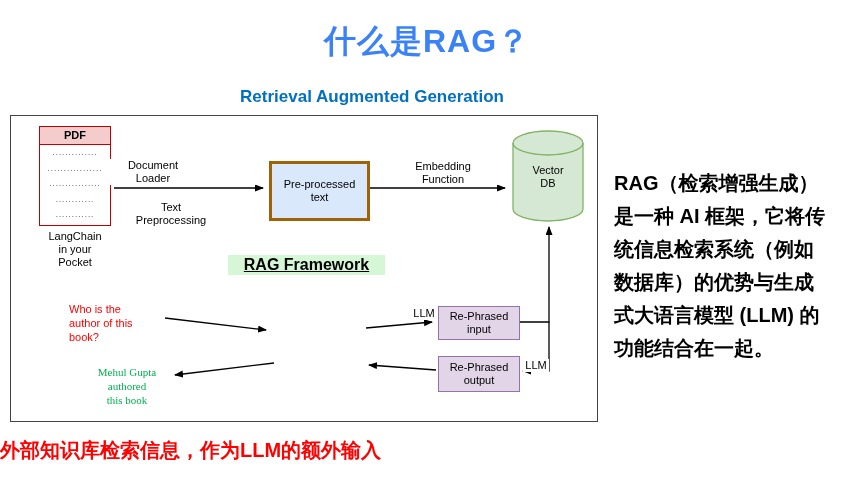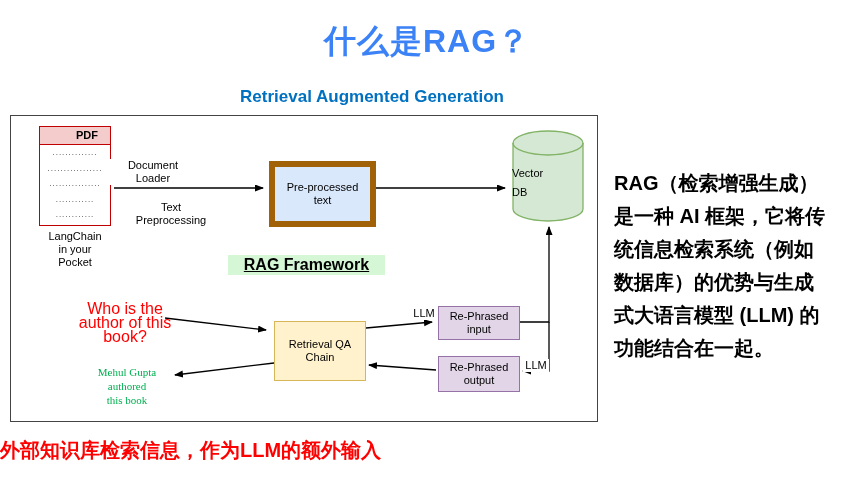--- a/index.html
+++ b/index.html
@@ -8,44 +8,44 @@
   .abs { position:absolute; }
   .ml { white-space:pre-line; }
 
   .title { left:0; top:20px; width:854px; text-align:center; font-size:32px; font-weight:bold; color:#3b82f6; letter-spacing:1px; }
   .subtitle { left:0; top:87px; width:744px; text-align:center; font-size:17px; font-weight:bold; color:#0070c0; }
 
   .diagram { left:10px; top:115px; width:586px; height:305px; border:1px solid #444; background:#fff; }
   .arrows { position:absolute; left:0; top:0; pointer-events:none; }
 
   .node { position:absolute; display:flex; align-items:center; justify-content:center; text-align:center; font-size:11px; line-height:13px; color:#000; }
-  .node-blue   { left:258px; top:45px;  width:95px; height:54px; background:#dae8fc; border:6px solid #a16207; }
+  .node-blue   { left:258px; top:45px;  width:95px; height:54px; background:#dae8fc; border:3px solid #a16207; }
   .node-yellow { left:263px; top:205px; width:90px; height:58px; background:#fff2cc; border:1px solid #d6b656; }
   .node-purple-in  { left:427px; top:190px; width:80px; height:32px; background:#e1d5e7; border:1px solid #9673a6; }
   .node-purple-out { left:427px; top:240px; width:80px; height:34px; background:#e1d5e7; border:1px solid #9673a6; }
 
   .pdf-box { position:absolute; left:28px; top:10px; width:72px; height:100px; border:1.5px solid #c00000; background:#fff; box-sizing:border-box; }
-  .pdf-header { height:17px; line-height:17px; background:#f4cccc; border-bottom:1.5px solid #c00000; font-weight:bold; font-size:11px; color:#000;padding-left:36px; }
+  .pdf-header { height:17px; line-height:17px; background:#f4cccc; border-bottom:1.5px solid #c00000; text-align:center; font-weight:bold; font-size:11px; color:#000; }
   .pdf-line { text-align:center; font-size:8px; line-height:15.5px; color:#222; letter-spacing:1px; }
   .caption { left:18px; top:114px; width:92px; text-align:center; font-size:11px; line-height:13px; color:#000; }
 
   .flow-label { position:absolute; text-align:center; font-size:11px; line-height:13px; color:#000; background:#fff; }
   #doc-loader { left:97px; top:43px; width:90px; }
   #text-preprocessing { left:110px; top:85px; width:100px; }
   #embedding { left:387px; top:44px; width:90px; }
   #llm-top { left:400px; top:191px; width:26px; }
   #llm-bottom { left:512px; top:243px; width:26px; }
 
   .cylinder-svg { position:absolute; left:501px; top:14px; }
-  .cylinder-label { left:501px; top:48px; width:72px; font-size:11px; line-height:19px; color:#000; }
+  .cylinder-label { left:501px; top:48px; width:72px; text-align:center; font-size:11px; line-height:13px; color:#000; }
 
   .framework { left:213px; top:140px; width:165px; text-align:center; font-size:16px; font-weight:bold; color:#000; }
   .framework span { background:#d5f7d5; padding:1px 16px 2px; text-decoration:underline; }
 
-  .question { left:58px; top:186px; width:112px; text-align:center; font-size:16px; line-height:14px; color:#ff0000; }
+  .question { left:58px; top:186px; width:112px; font-size:11px; line-height:14px; color:#ff0000; }
   .answer   { left:60px; top:249px; width:112px; text-align:center; font-size:11px; line-height:14px; color:#00b050;font-family:Liberation Serif, serif; }
 
   .description { left:614px; top:167px; width:238px; font-size:20px; font-weight:bold; color:#000; line-height:33px; }
   .bottom-note { left:0; top:437px; width:854px; text-align:left; font-size:20px; font-weight:bold; color:#ff0000; }
 </style>
 </head>
 <body>
 
 <div class="page">
 
@@ -83,38 +83,38 @@
 Pocket</div>
 
     <div class="flow-label ml" id="doc-loader">Document
 Loader</div>
     <div class="flow-label ml" id="text-preprocessing">Text
 Preprocessing</div>
 
     <div class="node node-blue ml">Pre-processed
 text</div>
 
+    <div class="flow-label ml" id="embedding">Embedding
+Function</div>
 
     <svg class="cylinder-svg" width="72" height="92" viewBox="0 0 72 92">
       <path d="M1,13 C1,6.4 16.7,1 36,1 C55.3,1 71,6.4 71,13 L71,79 C71,85.6 55.3,91 36,91 C16.7,91 1,85.6 1,79 Z" fill="#d5e8d4" stroke="#82b366" stroke-width="1.3"></path>
       <path d="M1,13 C1,19.6 16.7,25 36,25 C55.3,25 71,19.6 71,13" fill="none" stroke="#82b366" stroke-width="1.3"></path>
     </svg>
     <div class="abs cylinder-label ml">Vector
 DB</div>
 
     <div class="abs framework">
       <span>RAG Framework</span>
     </div>
 
     <div class="abs question ml">Who is the
 author of this
 book?</div>
 
-    <div class="node node-yellow ml">Retrieval QA
-Chain</div>
 
     <div class="flow-label" id="llm-top">LLM</div>
     <div class="node node-purple-in ml">Re-Phrased
 input</div>
     <div class="node node-purple-out ml">Re-Phrased
 output</div>
     <div class="flow-label" id="llm-bottom">LLM</div>
 
     <div class="abs answer ml">Mehul Gupta
 authored

